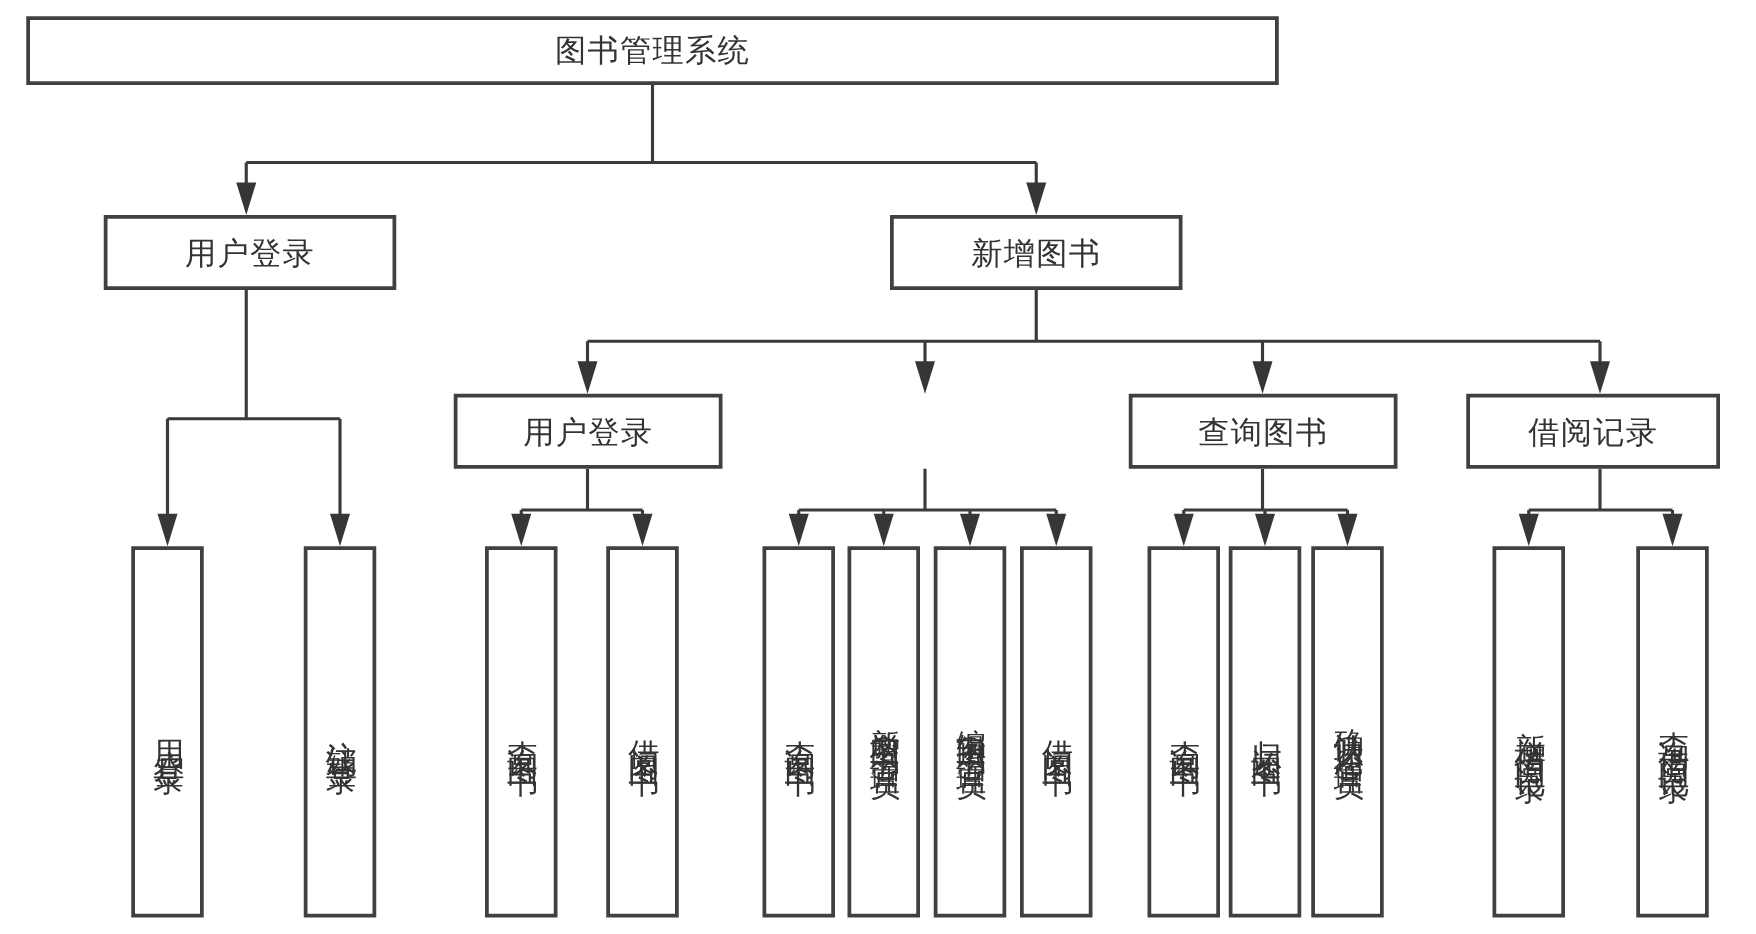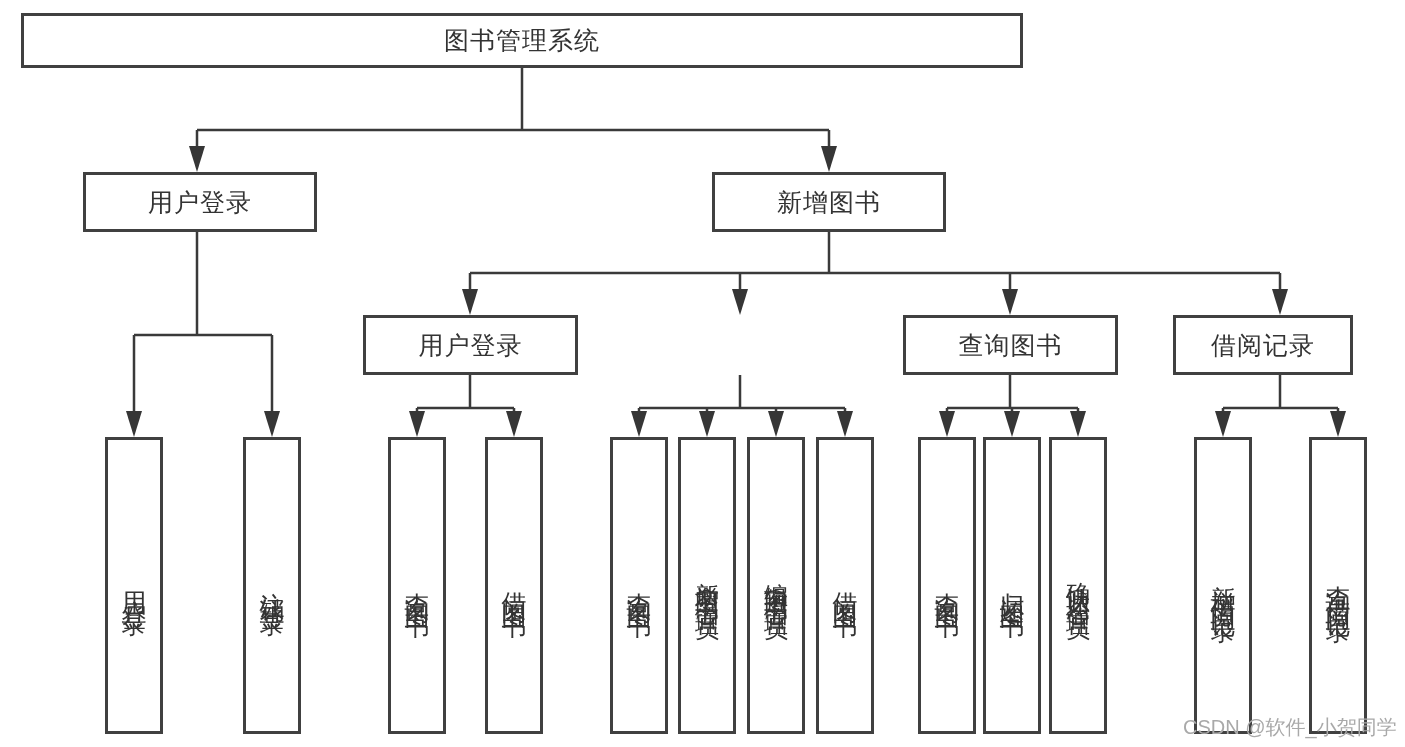--- a/index.html
+++ b/index.html
@@ -132,21 +132,21 @@
   <div class="box h" style="left:712px; top:172px; width:234px; height:60px;">
     <span class="label">新增图书</span>
   </div>
 
   <div class="box h" style="left:363px; top:315px; width:215px; height:60px;">
     <span class="label">用户登录</span>
   </div>
   <div class="box h" style="left:903px; top:315px; width:215px; height:60px;">
     <span class="label">查询图书</span>
   </div>
-  <div class="box h" style="left:1173px; top:315px; width:180px; height:60px;">
+  <div class="box h" style="left:1173px; top:315px; width:203px; height:60px;">
     <span class="label">借阅记录</span>
   </div>
 
   <div class="box v" style="left:105px; top:437px; width:58px; height:297px;">
     <span class="label">用户登录</span>
   </div>
   <div class="box v" style="left:243px; top:437px; width:58px; height:297px;">
     <span class="label">注销登录</span>
   </div>
 
@@ -180,15 +180,14 @@
     <span class="label long">确认归还（管理员）</span>
   </div>
 
   <div class="box v" style="left:1194px; top:437px; width:58px; height:297px;">
     <span class="label">新增借阅记录</span>
   </div>
   <div class="box v" style="left:1309px; top:437px; width:58px; height:297px;">
     <span class="label">查询借阅记录</span>
   </div>
 
-  <div class="watermark">CSDN @软件_小贺同学</div>
 
 </div>
 
 </body></html>

